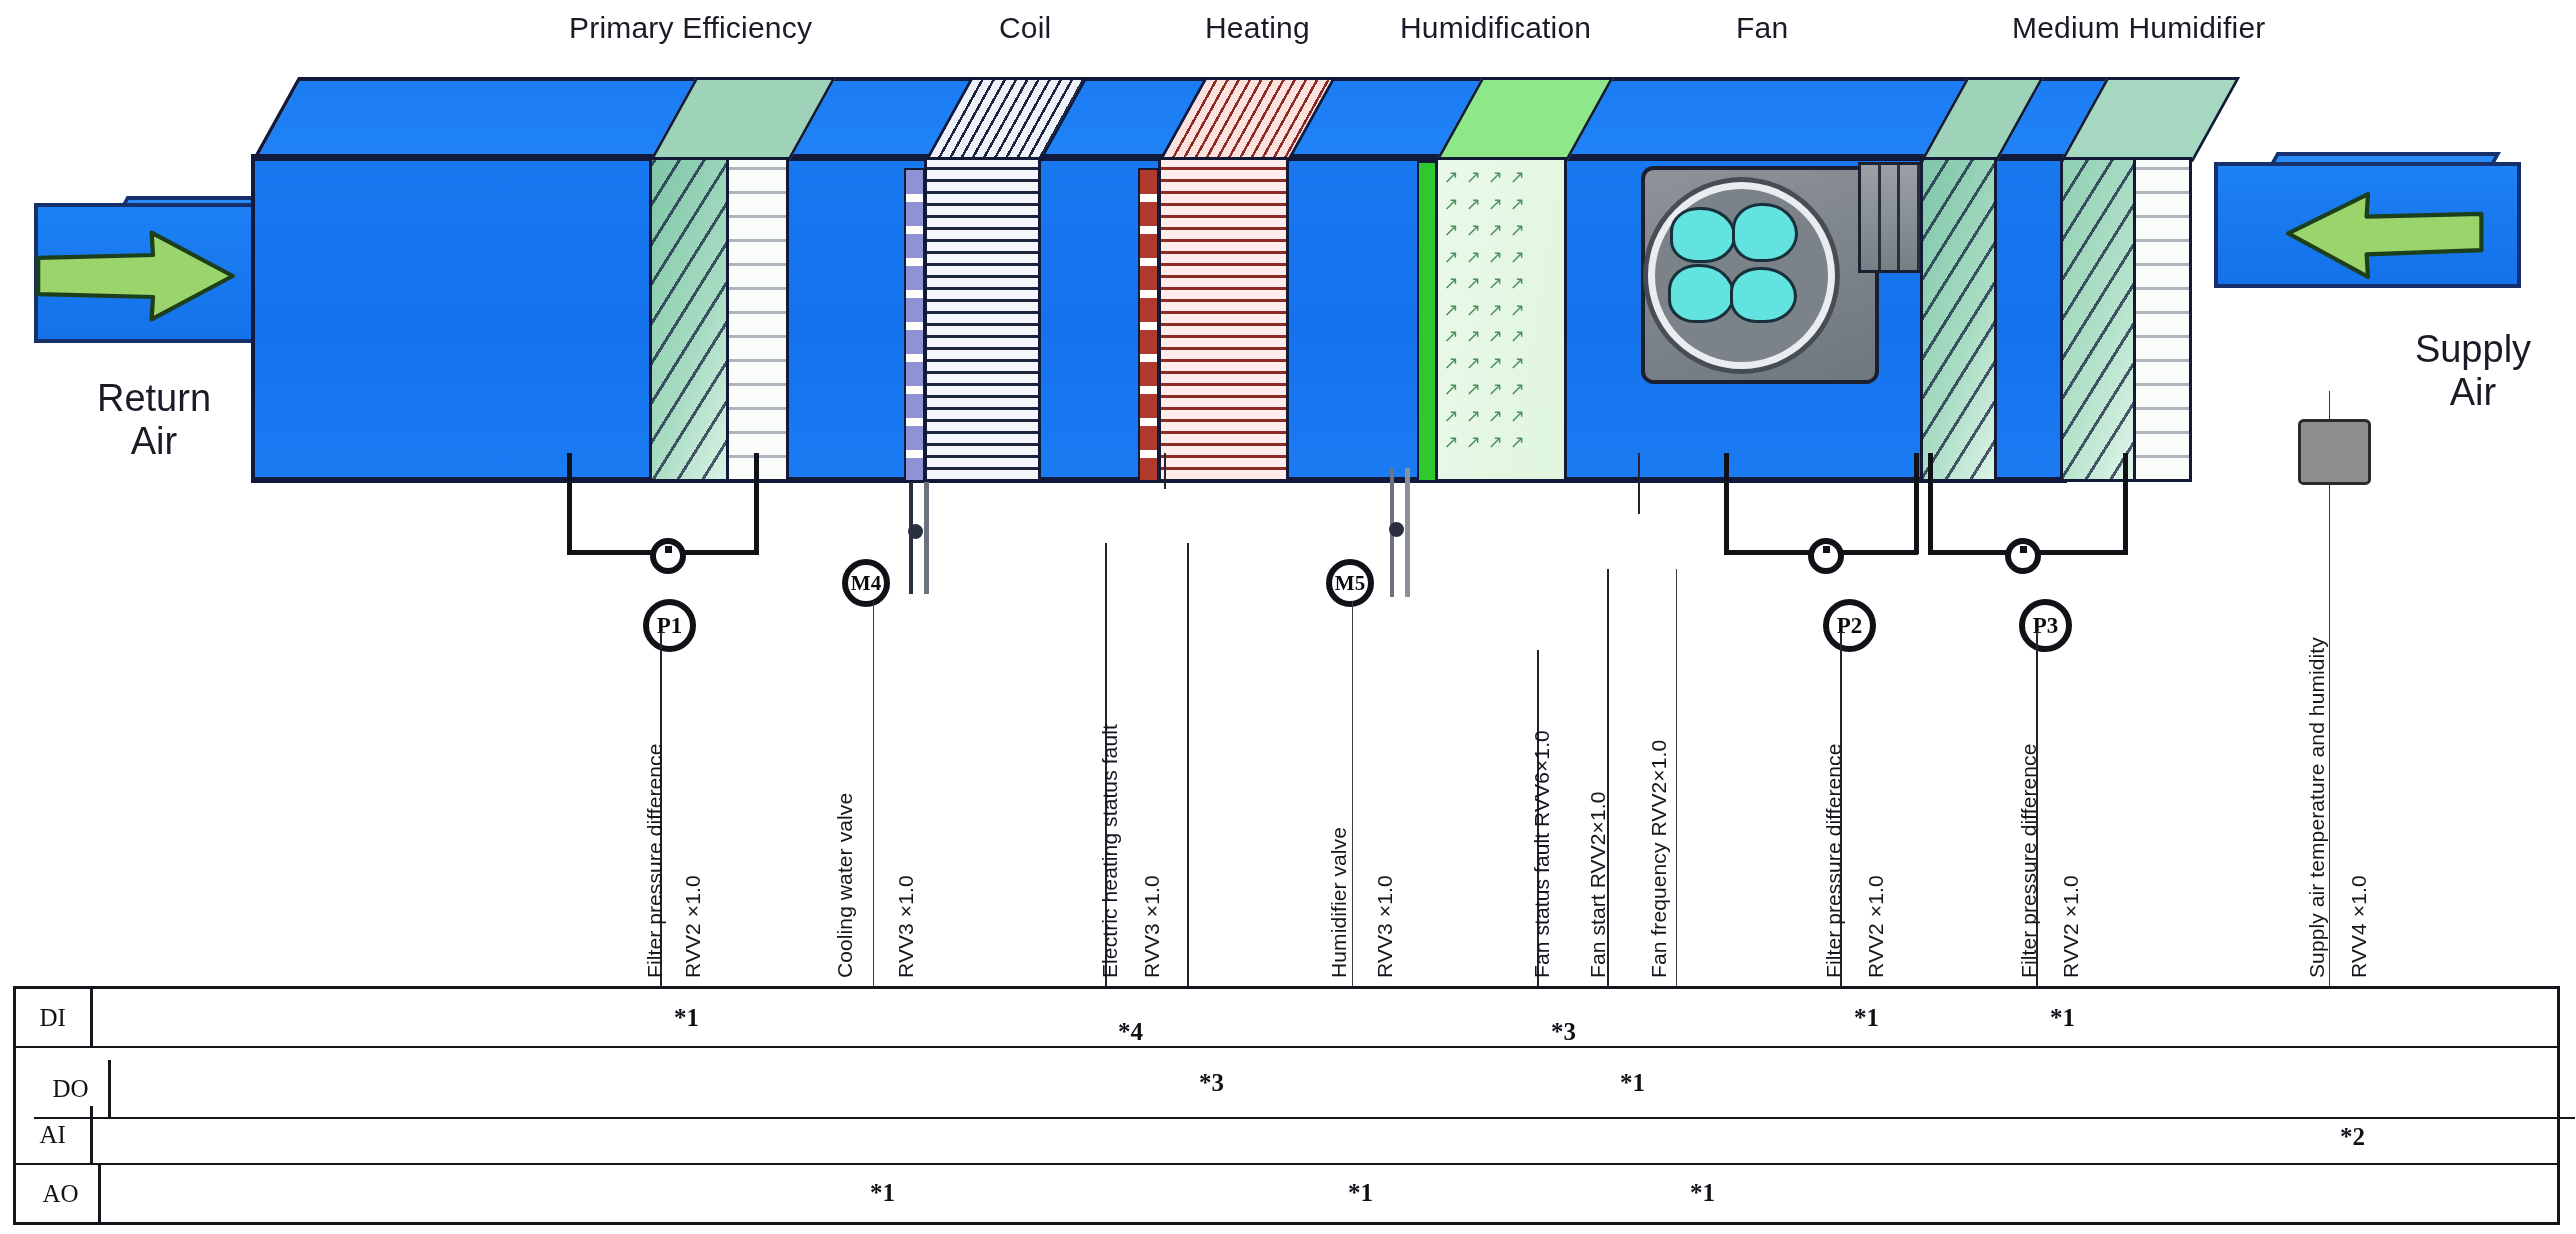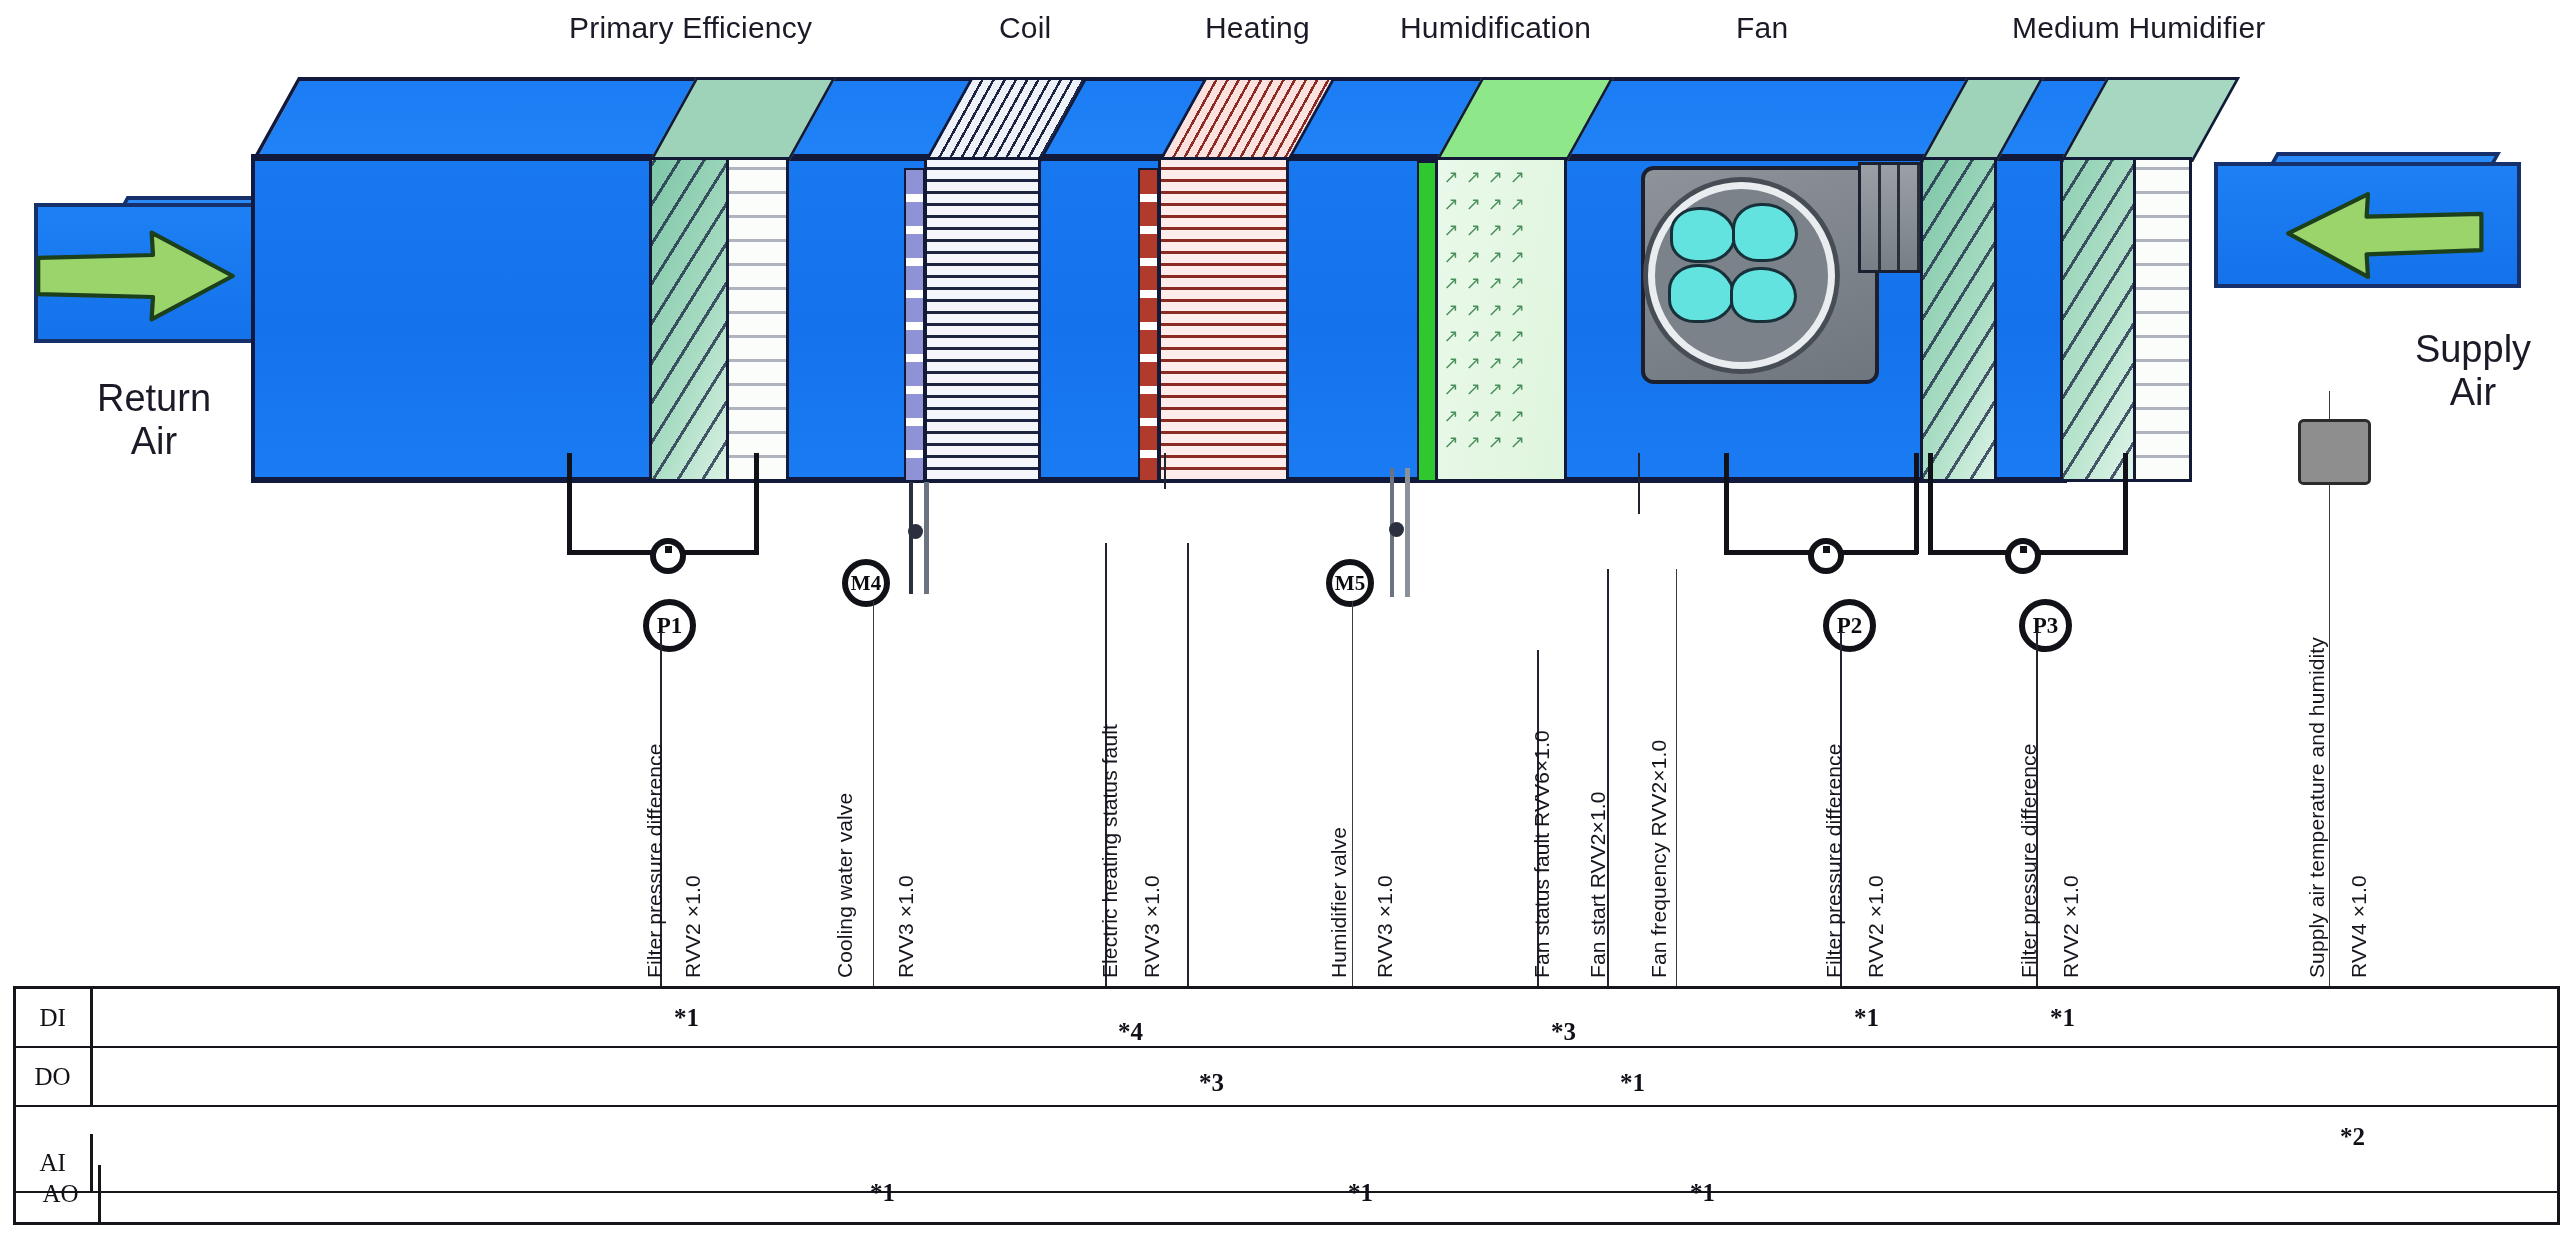--- a/index.html
+++ b/index.html
@@ -297,24 +297,24 @@
   <div class="vlab" style="left:2017px;top:978px;">Filter pressure difference</div>
   <div class="vlab" style="left:2059px;top:978px;">RVV2 ×1.0</div>
 
   <div class="vlab" style="left:2305px;top:978px;">Supply air temperature and humidity</div>
   <div class="vlab" style="left:2347px;top:978px;">RVV4 ×1.0</div>
 
   <div class="tbl">
     <div class="trow" style="top:0;height:59px;">
       <div class="tlabel">DI</div>
     </div>
-    <div class="trow" style="top:59px;height:59px;">
+    <div class="trow" style="top:71px;height:59px;margin-left:18px;">
       <div class="tlabel">DO</div>
     </div>
-    <div class="trow" style="top:117px;height:59px;margin-top:28px;">
+    <div class="trow" style="top:117px;height:59px;">
       <div class="tlabel">AI</div>
     </div>
     <div class="trow" style="top:176px;height:57px;border-bottom:none;">
       <div class="tlabel">AO</div>
     </div>
   </div>
 
   <div class="star" style="left:674px;top:1004px;">*1</div>
   <div class="star" style="left:1118px;top:1018px;">*4</div>
   <div class="star" style="left:1551px;top:1018px;">*3</div>

